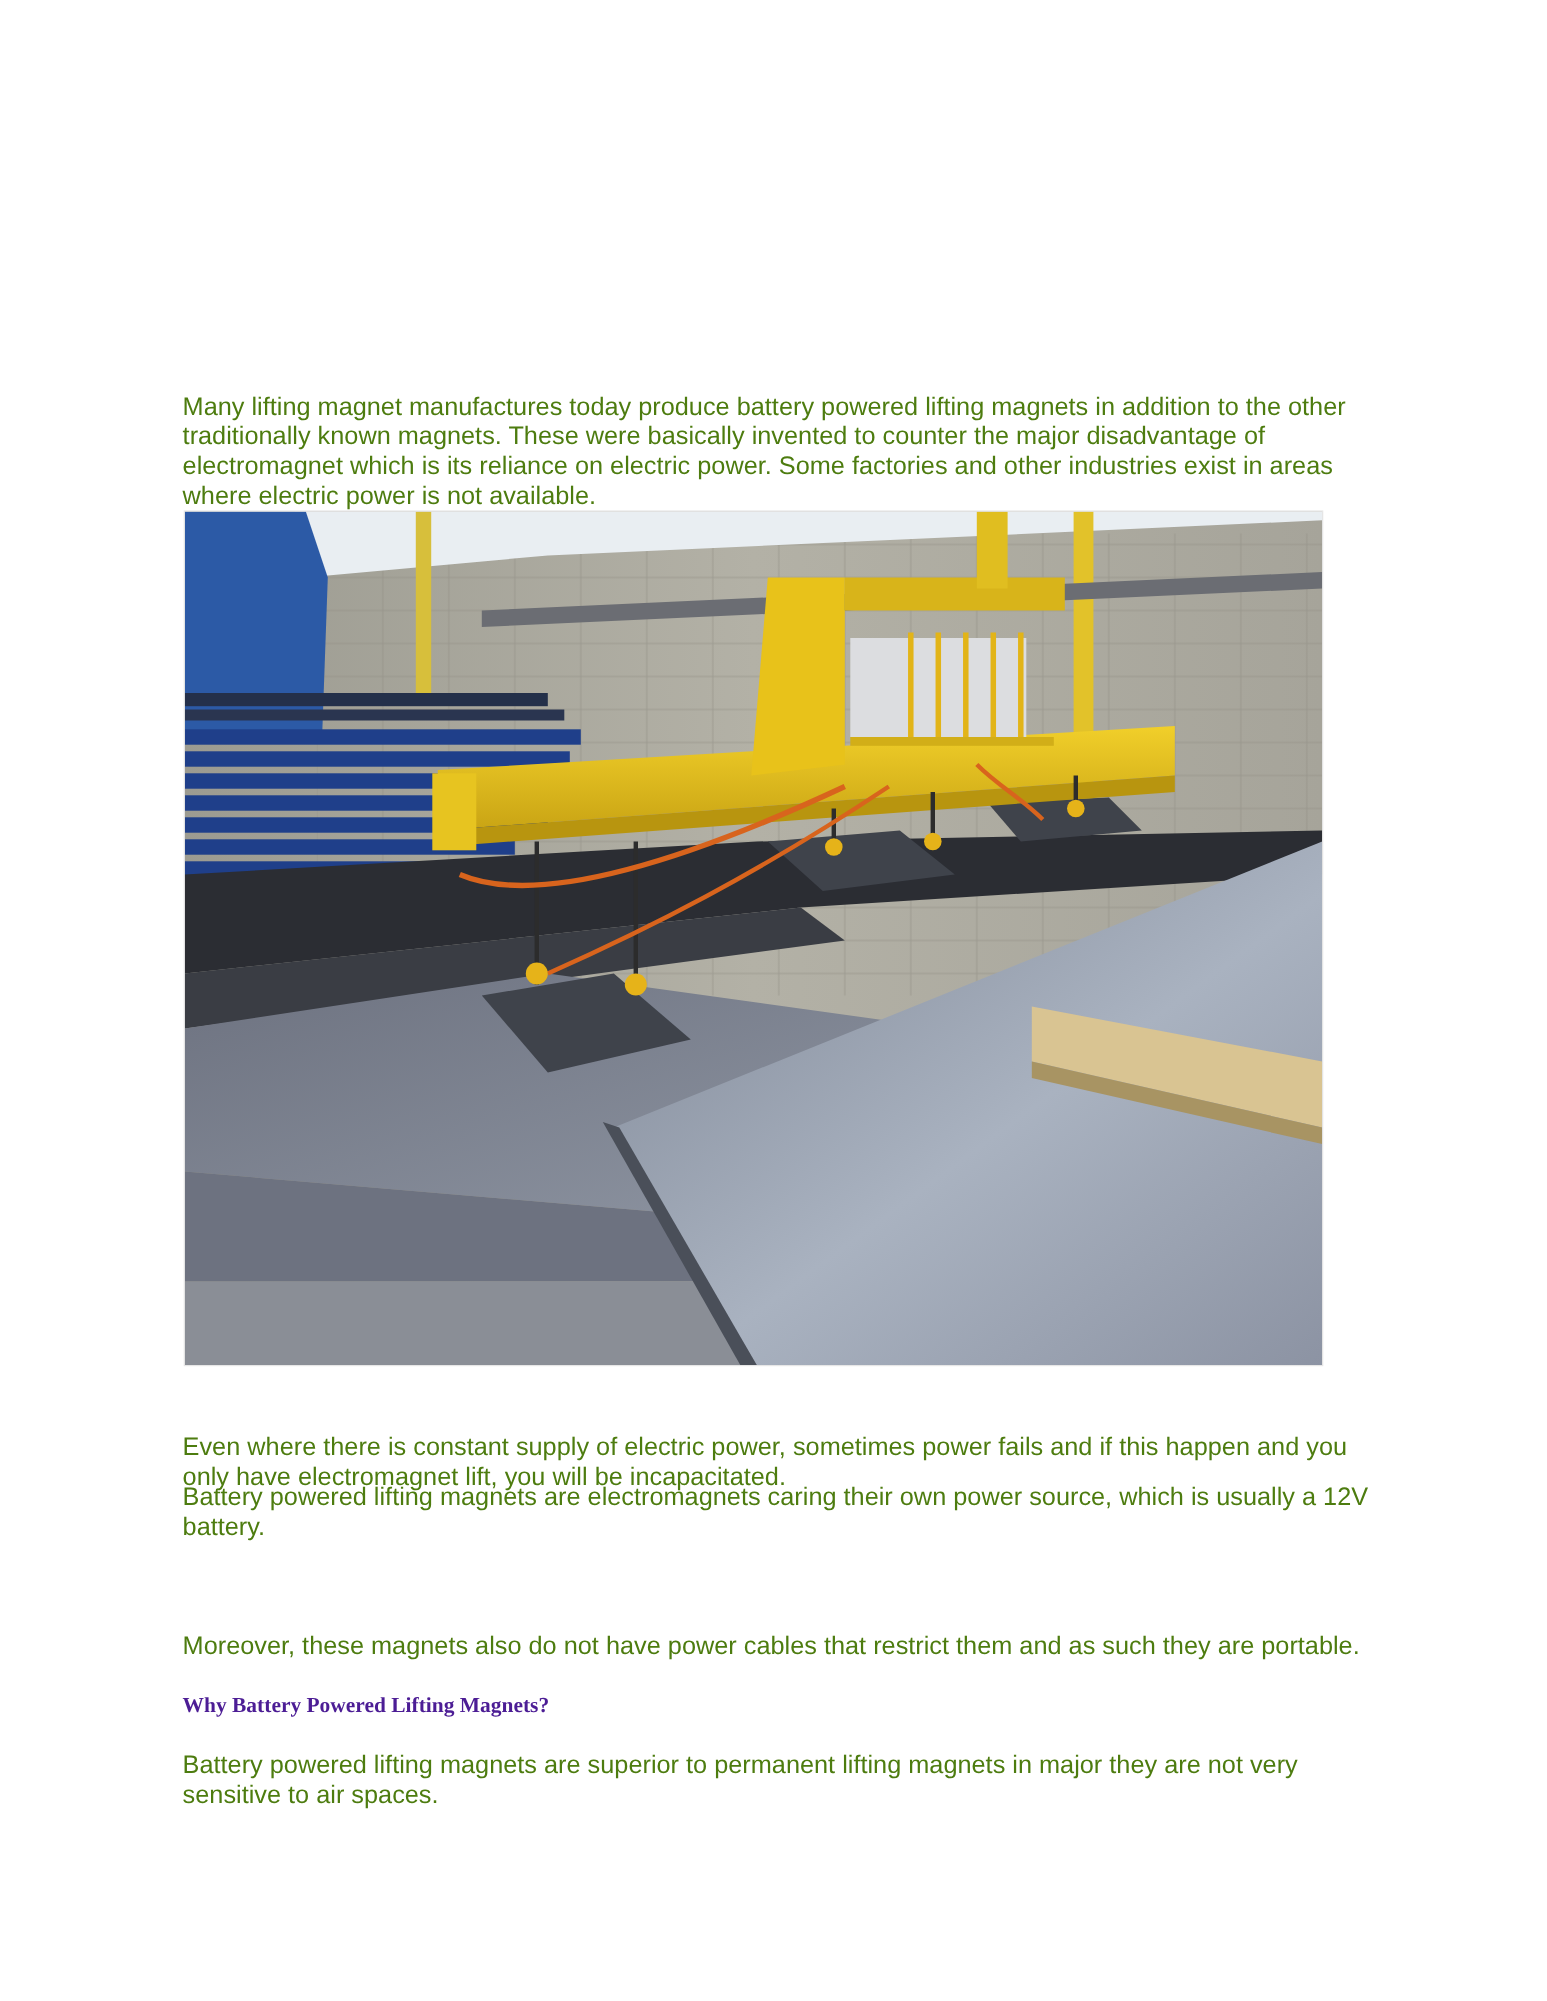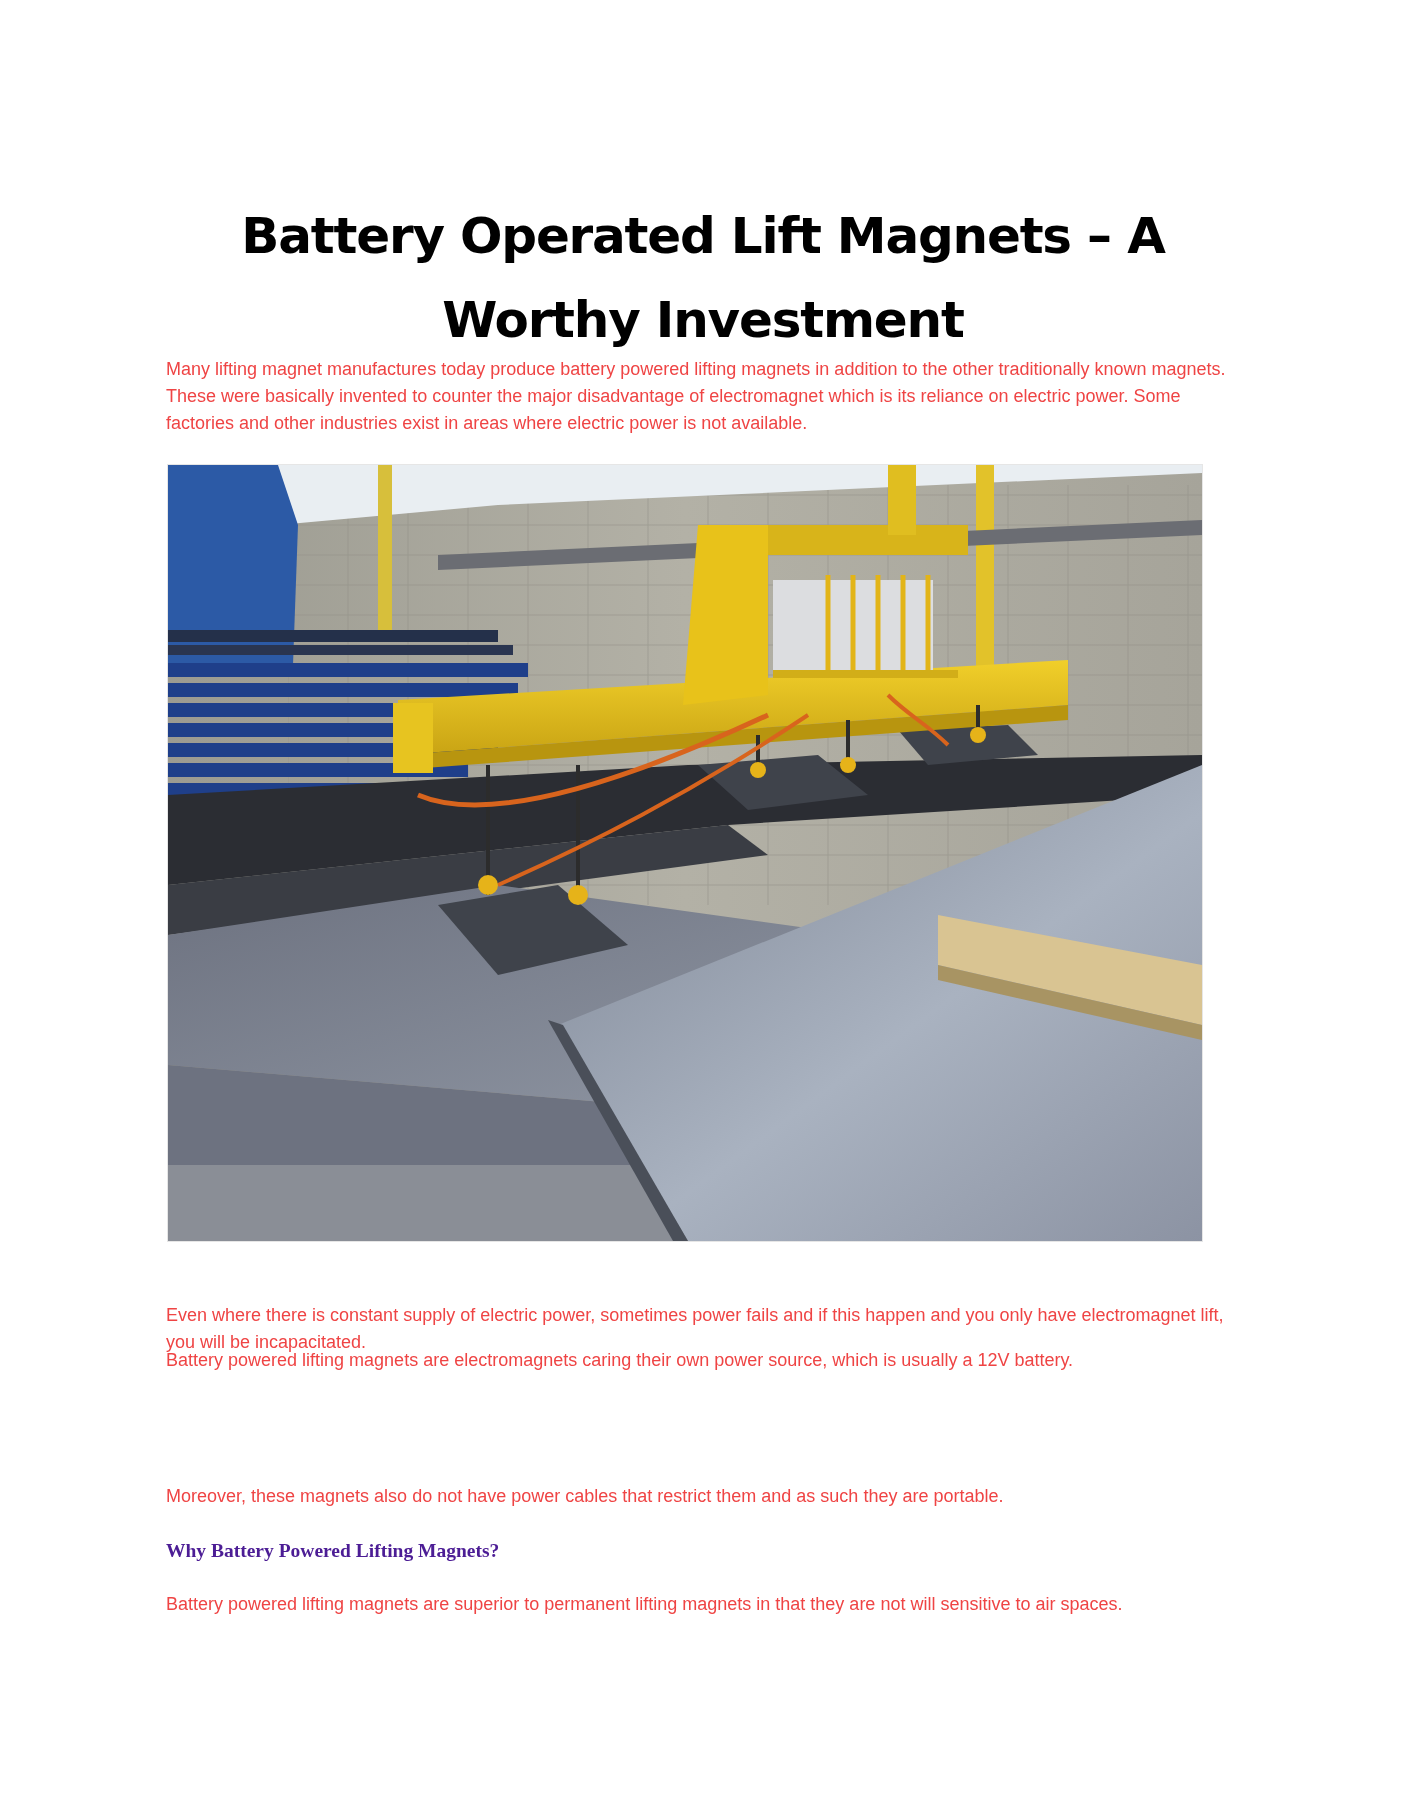--- a/index.html
+++ b/index.html
@@ -11,23 +11,23 @@
       font-family: "DejaVu Sans", sans-serif;
       font-weight: bold;
       font-size: 50px;
       line-height: 84px;
       color: #000000;
       letter-spacing: -1.2px;
     }
     .body-text {
       position: absolute; left: 166px; width: 1080px;
       font-family: "Liberation Sans", sans-serif;
-      font-size: 18px;
+      font-size: 23px;
       line-height: 27px;
-      color: #ef4444;
+      color: #4d7c0f;
       margin: 0;
     }
     .subhead {
       position: absolute; left: 166px; width: 1080px;
       font-family: "Liberation Serif", serif;
       font-weight: bold;
       font-size: 19.5px;
       line-height: 27px;
       color: #4c1d95;
       margin: 0;
@@ -37,21 +37,20 @@
       overflow: hidden;
       box-shadow: 0 0 0 1px #e6e6e6;
     }
     .photo svg { display: block; width: 100%; height: 100%; }
   </style>
 </head>
 <body>
 
 <div class="page">
 
-  <h1 class="title">Battery Operated Lift Magnets – A Worthy Investment</h1>
 
   <p class="body-text" style="top:356px;">Many lifting magnet manufactures today produce battery powered lifting magnets in addition to the other traditionally known magnets. These were basically invented to counter the major disadvantage of electromagnet which is its reliance on electric power. Some factories and other industries exist in areas where electric power is not available.</p>
 
   <div class="photo">
     <svg viewBox="0 0 1034 776" preserveAspectRatio="none" xmlns="http://www.w3.org/2000/svg">
       <defs>
         <linearGradient id="wallG" x1="0" y1="0" x2="1" y2="0">
           <stop offset="0" stop-color="#9c9b91"></stop>
           <stop offset="0.5" stop-color="#b3b1a6"></stop>
           <stop offset="1" stop-color="#a6a49a"></stop>
@@ -158,15 +157,15 @@
 
   <p class="body-text" style="top:1266px;margin-top:36px;">Even where there is constant supply of electric power, sometimes power fails and if this happen and you only have electromagnet lift, you will be incapacitated.</p>
 
   <p class="body-text" style="top:1347px;">Battery powered lifting magnets are electromagnets caring their own power source, which is usually a 12V battery.</p>
 
 
   <p class="body-text" style="top:1483px;">Moreover, these magnets also do not have power cables that restrict them and as such they are portable.</p>
 
   <h2 class="subhead" style="top:1537px;">Why Battery Powered Lifting Magnets?</h2>
 
-  <p class="body-text" style="top:1591px;">Battery powered lifting magnets are superior to permanent lifting magnets in that they are not will sensitive to air spaces.</p>
+  <p class="body-text" style="top:1591px;">Battery powered lifting magnets are superior to permanent lifting magnets in major they are not very sensitive to air spaces.</p>
 
 </div>
 
 </body></html>

